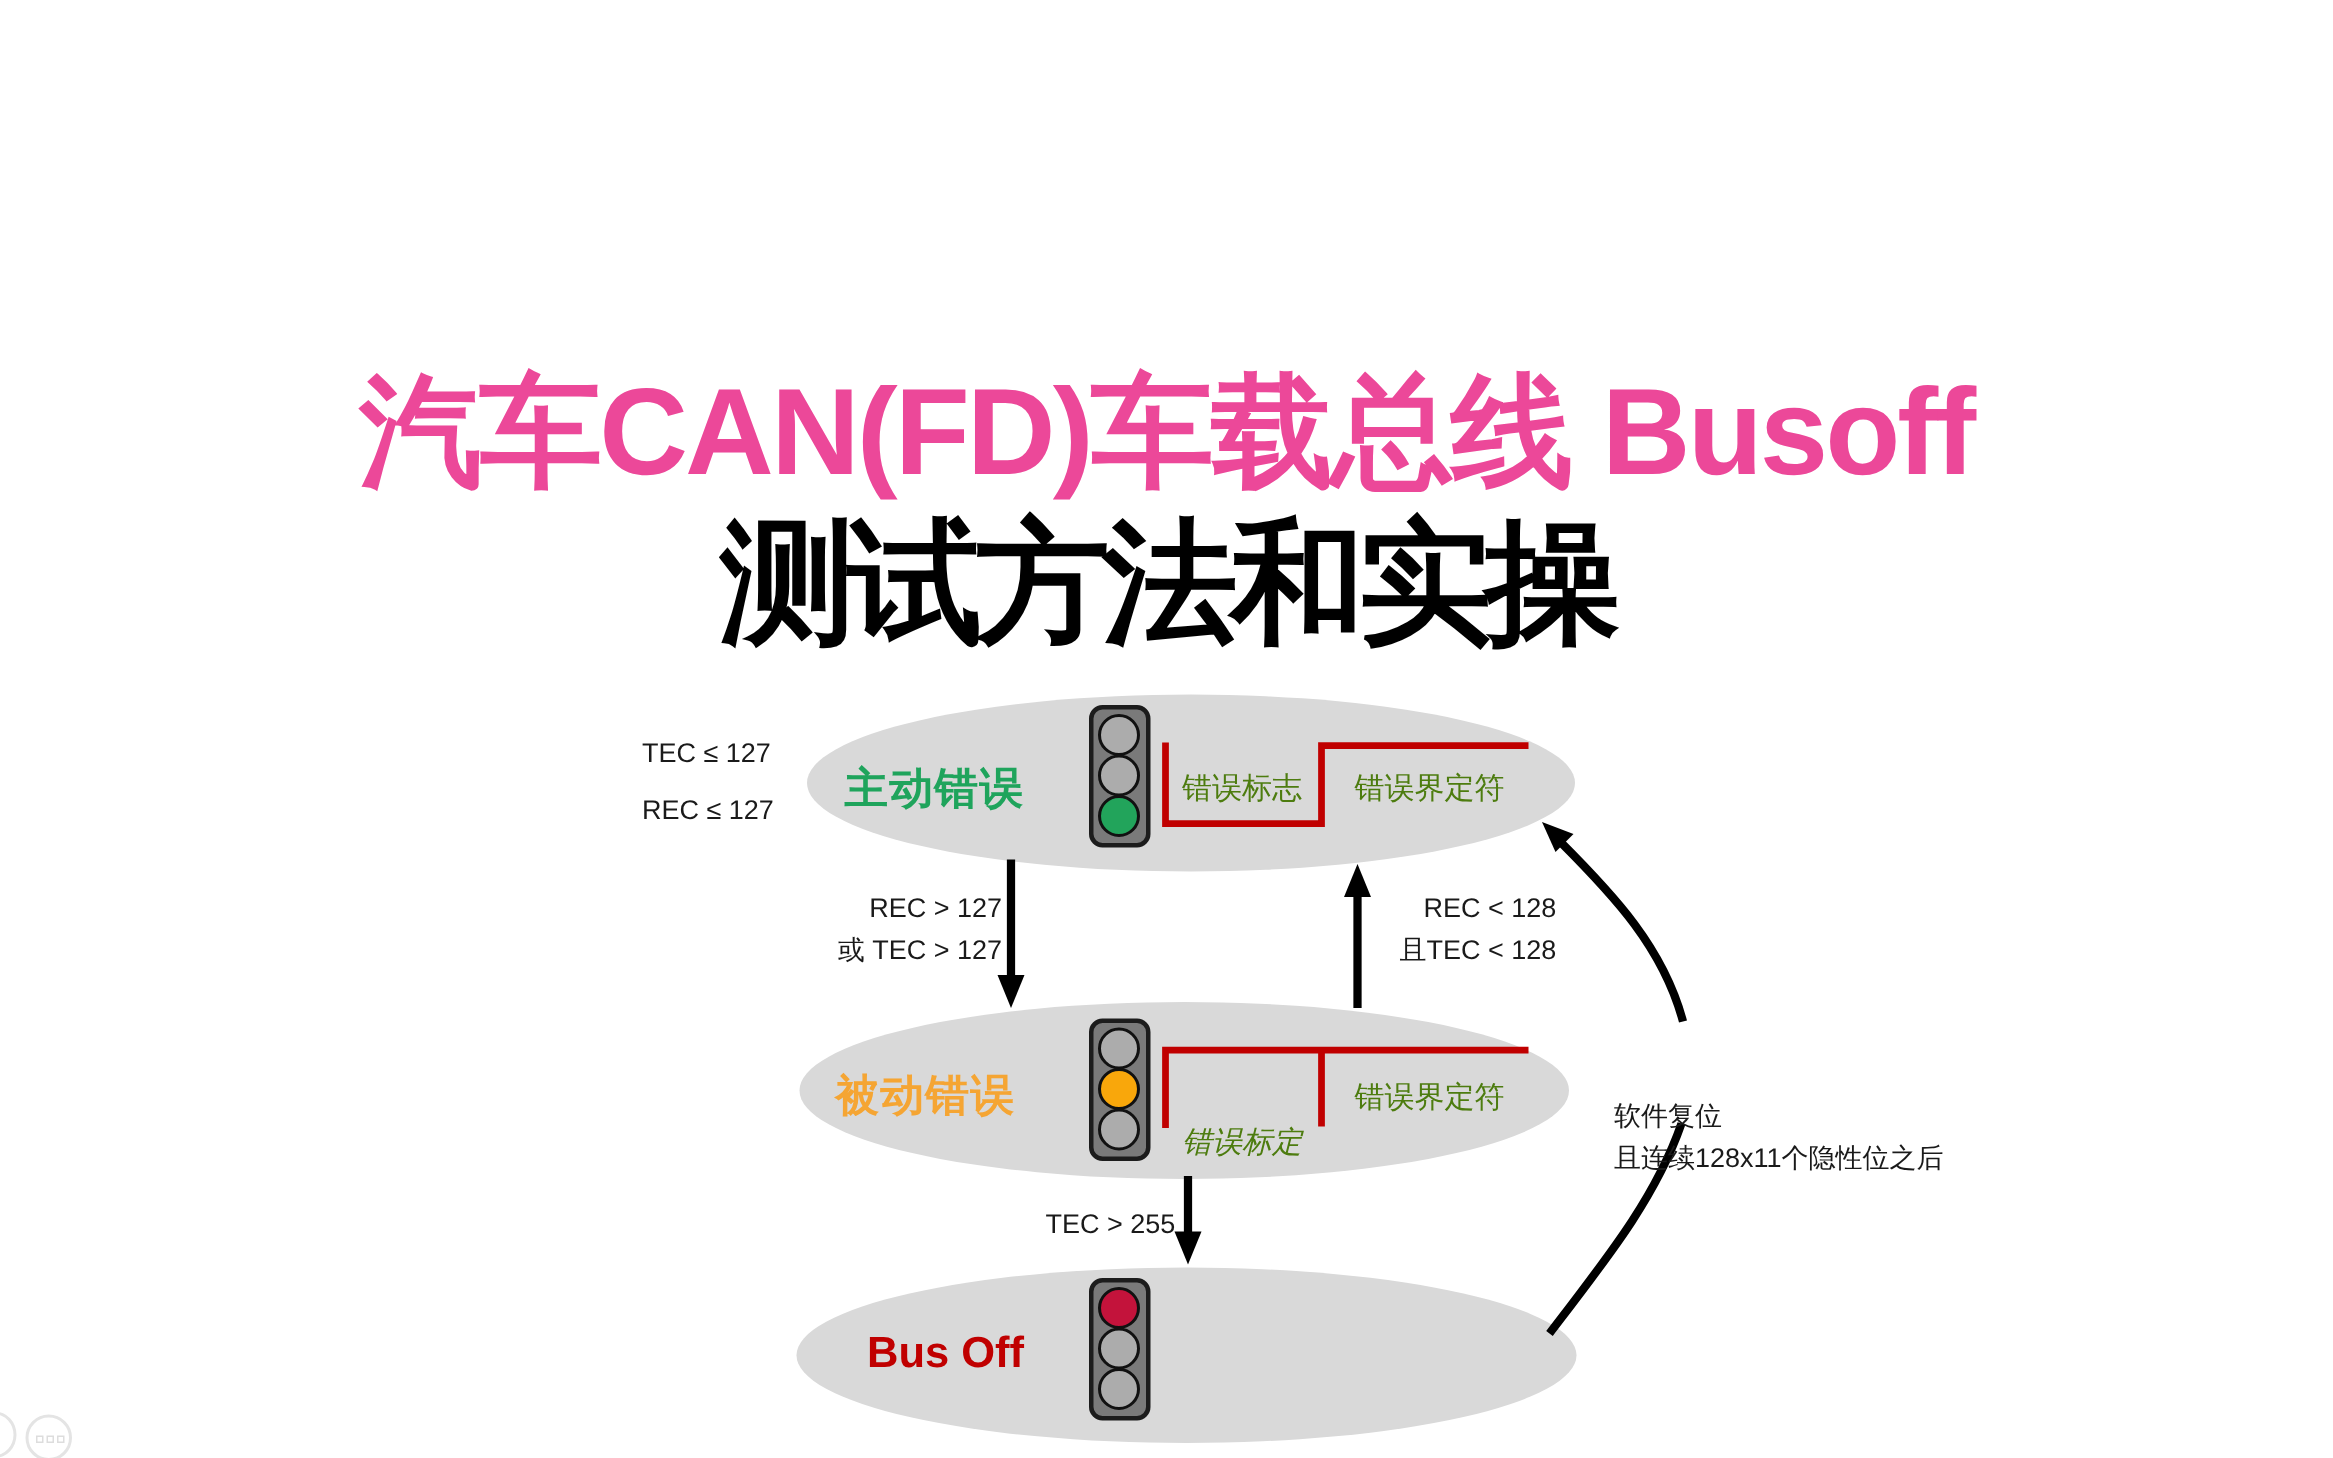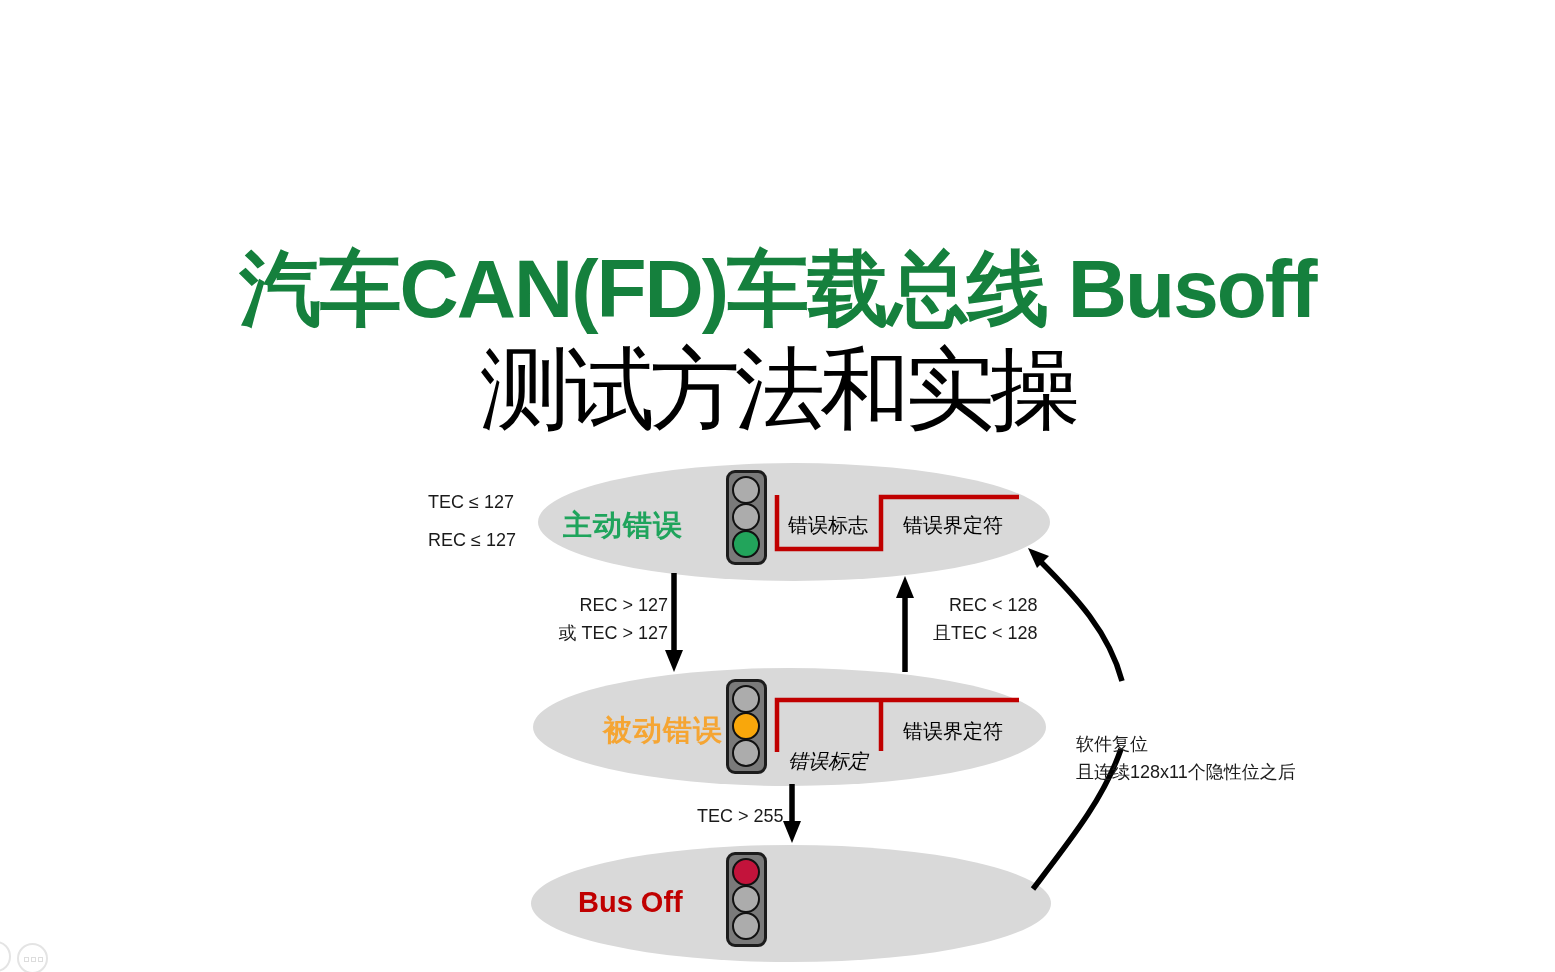--- a/index.html
+++ b/index.html
@@ -4,22 +4,22 @@
 <style>
   html,body{margin:0;padding:0;}
   body{
     width:1555px;height:972px;background:#ffffff;overflow:hidden;position:relative;
     font-family:"Liberation Sans","DejaVu Sans",sans-serif;color:#1a1a1a;
   }
   .abs{position:absolute;}
 
   
   .title-wrap{left:0;right:0;top:248px;text-align:center;line-height:1;}
-  .title-line1{font-size:82px;font-weight:700;color:#15803d;letter-spacing:-2px;white-space:nowrap;}
-  .title-line2{font-size:90px;font-weight:400;color:#000000;letter-spacing:-5px;margin-top:14px;white-space:nowrap;}
+  .title-line1{font-size:82px;font-weight:700;color:#ec4899;letter-spacing:-2px;white-space:nowrap;}
+  .title-line2{font-size:90px;font-weight:700;color:#000000;letter-spacing:-5px;margin-top:14px;white-space:nowrap;}
 
   
   .ellipse{background:#D9D9D9;border-radius:50%;}
   #ellipse-active {left:538px;top:463px;width:512px;height:118px;}
   #ellipse-passive{left:533px;top:668px;width:513px;height:118px;}
   #ellipse-busoff {left:531px;top:845px;width:520px;height:117px;}
 
   
   .tlight{width:41px;height:95px;background:#7A7A7A;border:3px solid #1c1c1c;border-radius:9px;box-sizing:border-box;}
   .tlight .bulb{position:absolute;width:28px;height:28px;border:2px solid #111;border-radius:50%;
@@ -27,23 +27,23 @@
   .bulb.b1{top:3px;} .bulb.b2{top:30px;} .bulb.b3{top:57px;}
   .bulb.green{background:#22A45B;} .bulb.amber{background:#F9A70B;} .bulb.red{background:#C3133B;}
   #tlight-active {left:726px;top:470px;}
   #tlight-passive{left:726px;top:679px;}
   #tlight-busoff {left:726px;top:852px;}
 
   
   .lbl{font-size:18px;line-height:1.2;white-space:nowrap;}
   .state-lbl{font-size:29px;font-weight:700;letter-spacing:1px;white-space:nowrap;}
   #lbl-active {left:563px;top:506px;color:#1FA45C;}
-  #lbl-passive{left:557px;top:711px;color:#F5A533;margin-left:46px;}
+  #lbl-passive{left:557px;top:711px;color:#F5A533;}
   #lbl-busoff {left:578px;top:886px;color:#C00000;font-size:29px;letter-spacing:0;}
-  .wave-lbl{color:#000000;font-size:20px;white-space:nowrap;}
+  .wave-lbl{color:#4d7c0f;font-size:20px;white-space:nowrap;}
   #wlbl-a1{left:788px;top:512px;} #wlbl-a2{left:903px;top:512px;}
   #wlbl-p1{left:788px;top:748px;font-style:italic;} #wlbl-p2{left:903px;top:718px;}
 
   #cond-entry{left:428px;top:492px;text-align:left;}
   #cond-entry .l2{margin-top:16px;}
   #cond-to-passive{left:552px;top:595px;width:116px;text-align:right;}
   #cond-to-active{left:915px;top:595px;text-align:right;padding-left:18px;}
   #cond-to-active .l1{padding-left:2px;}
   #cond-to-busoff{left:697px;top:806px;text-align:right;}
   #cond-recovery{left:1076px;top:689px;margin-top:45px;}

